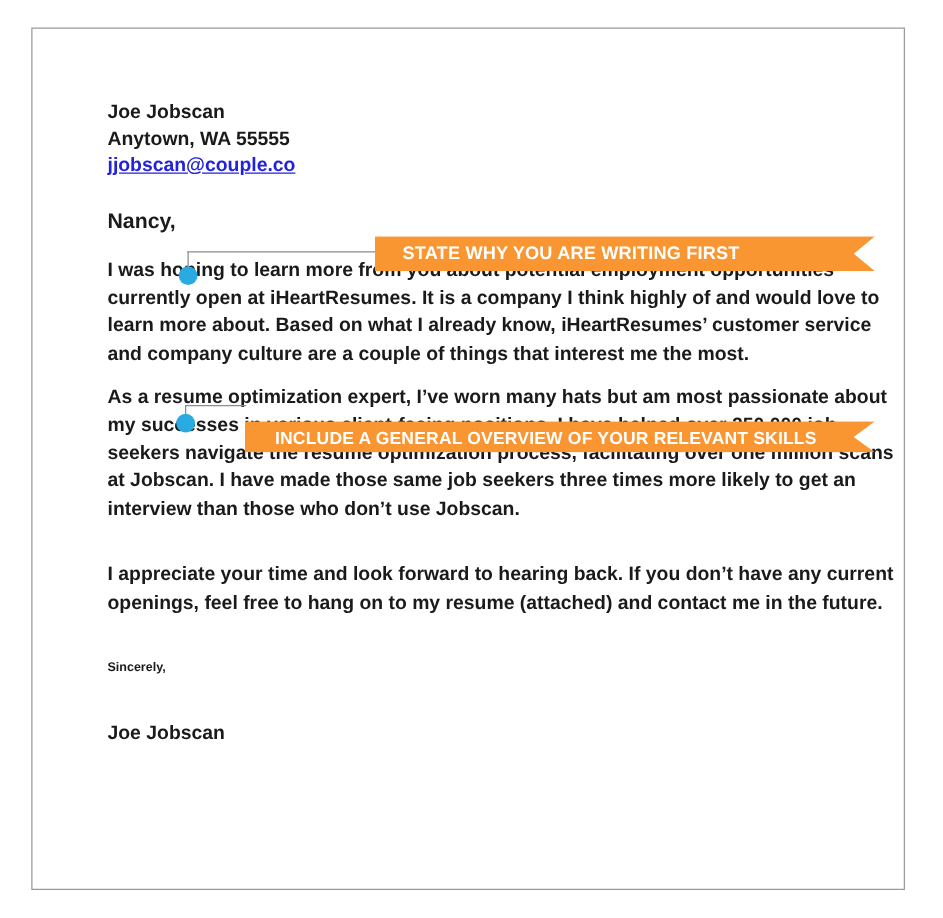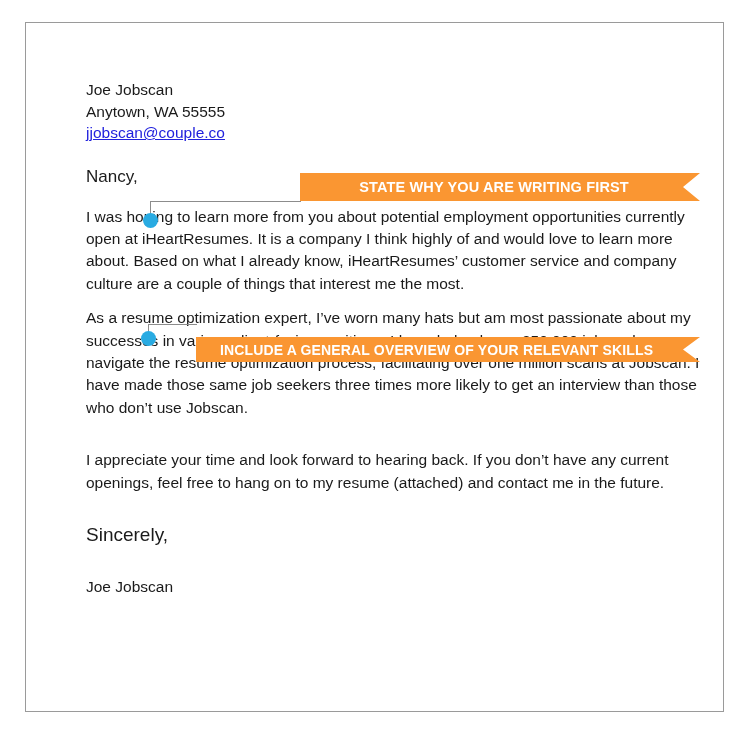--- a/index.html
+++ b/index.html
@@ -34,20 +34,21 @@
     box-sizing: border-box;
     background: #ffffff;
   }
 
   
   .letter {
     position: absolute;
     left: 60px;
     top: 56px;
     width: 632px;
+    font-weight: bold;
   }
 
   .sender-block {
     font-size: 15.5px;
     line-height: 21.5px;
     color: #1a1a1a;
   }
   .sender-line { white-space: nowrap; }
 
   .email-link {
@@ -68,21 +69,21 @@
     font-size: 15.5px;
     line-height: 22.4px;
     color: #1a1a1a;
     width: 630px;
     text-align: left;
   }
 
   .p1 { margin-top: 19px; }
   .p2 { margin-top: 12px; }
   .p3 { margin-top: 30px; }
-  .closing { margin-top: 30px; font-size: 19px; line-height: 22px; color:#1a1a1a;}
+  .closing { margin-top: 30px; font-size: 10px; line-height: 22px; color:#1a1a1a;}
   .signature { margin-top: 30px; font-size: 15.5px; line-height: 22px; color:#1a1a1a;}
 
   
   .callout {
     position: absolute;
     height: 28px;
     display: flex;
     align-items: center;
     background: #FA9632;
     color: #ffffff;
@@ -102,23 +103,22 @@
         0% 100%);
   }
   .callout-label {
     display: block;
     padding-left: 22px;
     padding-right: 34px;
   }
 
   .callout-1 {
     left: 300px;
-    top: 173px;
+    top: 189px;
     width: 400px;
-    justify-content: center;
   }
   .callout-2 {
     left: 196px;
     top: 321px;
     width: 504px;
     height: 25px;
     font-size: 14px;
     margin-top: 16px;
   }
   .callout-2 .callout-label {

